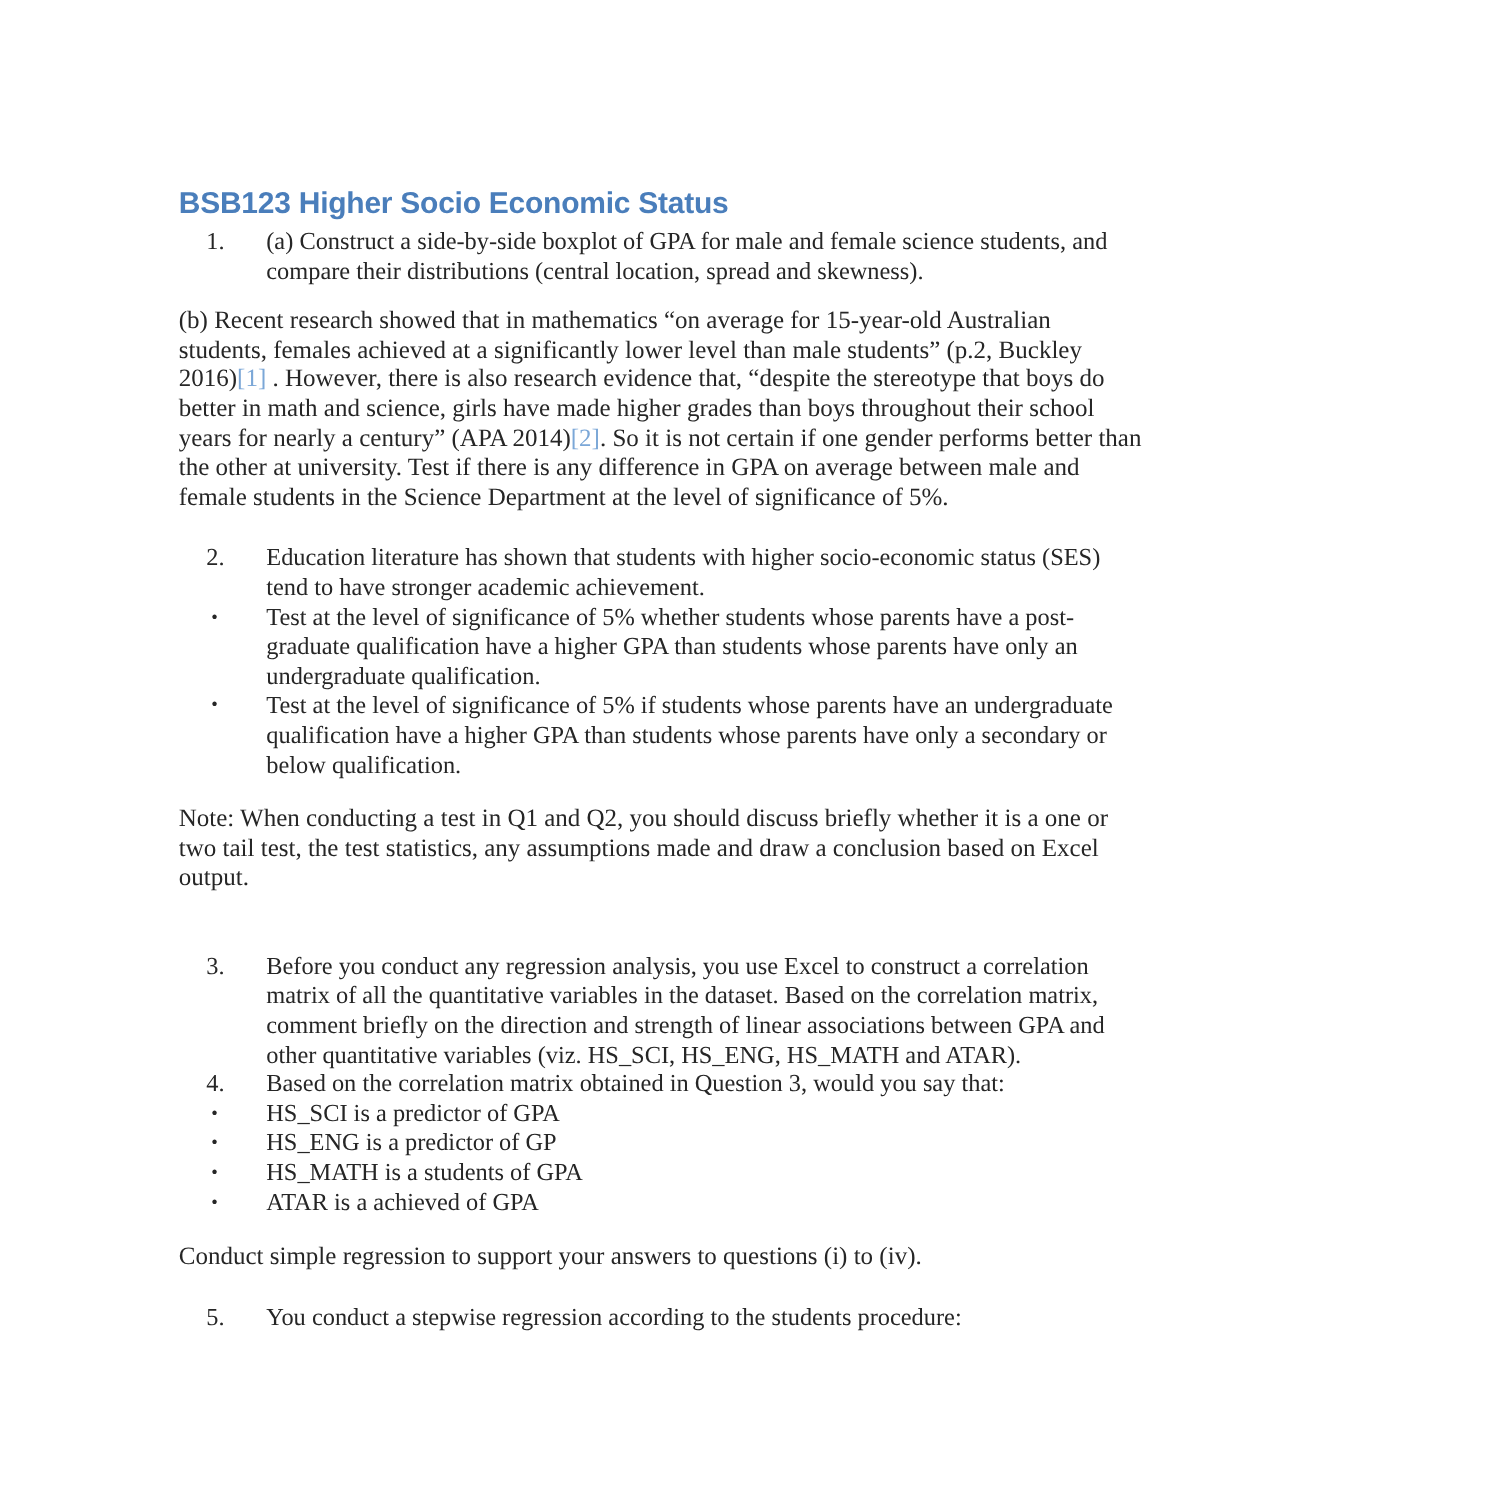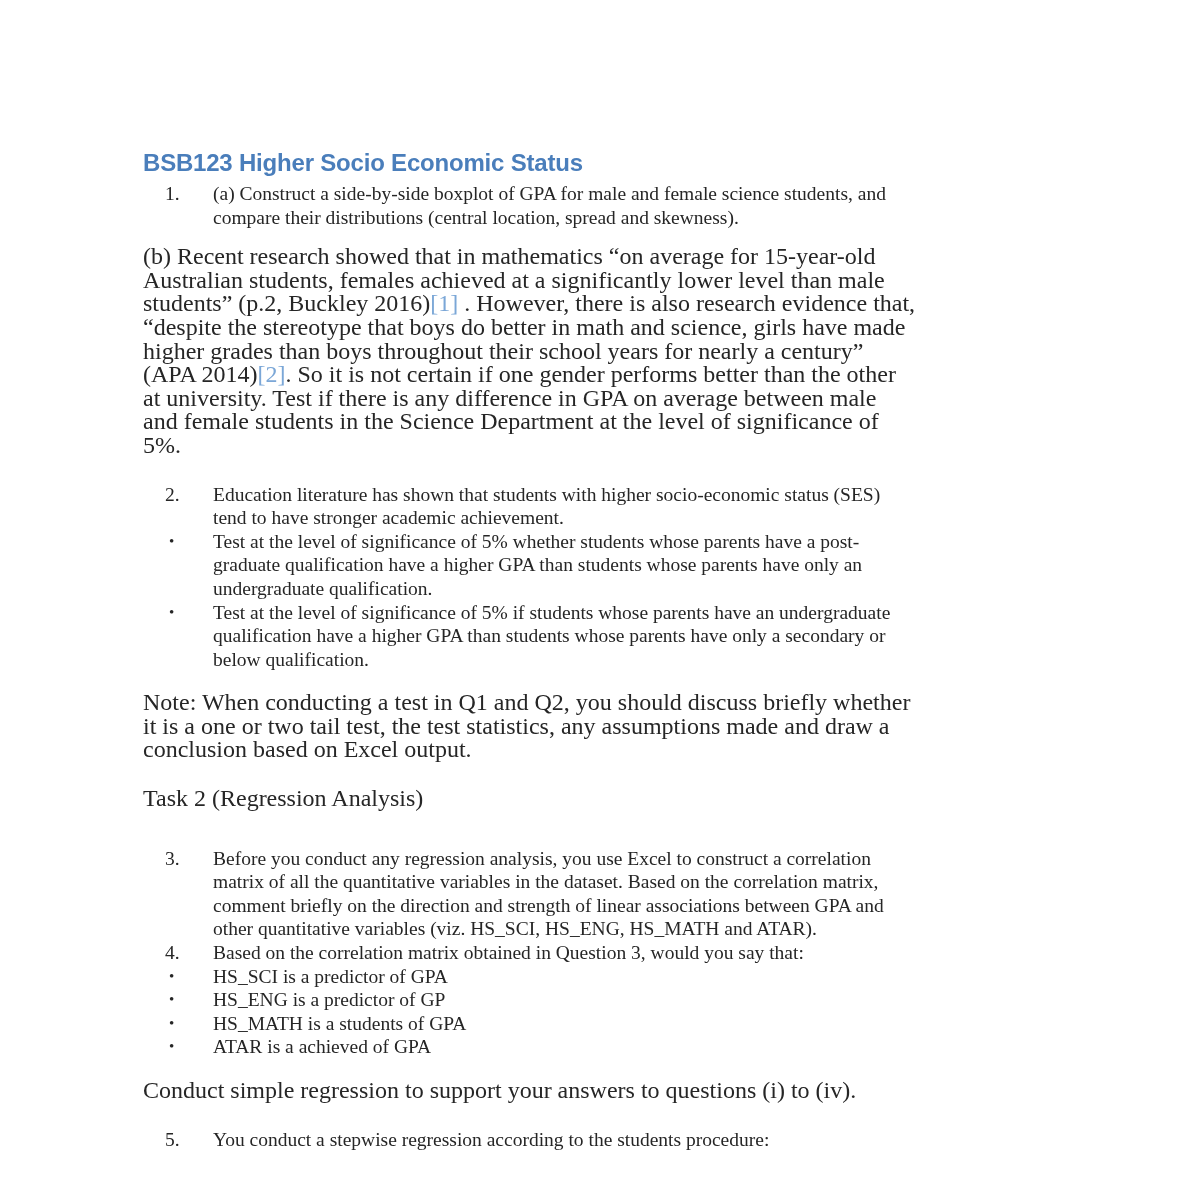--- a/index.html
+++ b/index.html
@@ -28,21 +28,21 @@
     font-weight: bold;
     font-size: 24px;
     line-height: 30px;
     color: #4A7EBB;
     letter-spacing: -0.2px;
     margin: 0 0 4px 0;
   }
 
   
   .para {
-    font-size: 24px;
+    font-size: 20px;
     line-height: 23.6px;
     margin: 0 0 14px 0;
     max-width: 920px;
     text-align: left;
   }
 
   
   .list {
     margin: 0;
     padding: 0;
@@ -116,21 +116,20 @@
       <span class="li-text">Test at the level of significance of 5% if students whose parents have an undergraduate qualification have a higher GPA than students whose parents have only a secondary or below qualification.</span>
     </li>
   </ol>
 
   <div class="block-gap-lg"></div>
 
   <p class="para">Note: When conducting a test in Q1 and Q2, you should discuss briefly whether it is a one or two tail test, the test statistics, any assumptions made and draw a conclusion based on Excel output.</p>
 
   <div class="block-gap-sm"></div>
 
-  <p class="para">Task 2 (Regression Analysis)</p>
 
   <div class="block-gap-sm"></div>
 
 
   <div class="block-gap-sm"></div>
 
   <ol class="list">
     <li class="li">
       <span class="marker">3.</span>
       <span class="li-text">Before you conduct any regression analysis, you use Excel to construct a correlation matrix of all the quantitative variables in the dataset. Based on the correlation matrix, comment briefly on the direction and strength of linear associations between GPA and other quantitative variables (viz. HS_SCI, HS_ENG, HS_MATH and ATAR).</span>

